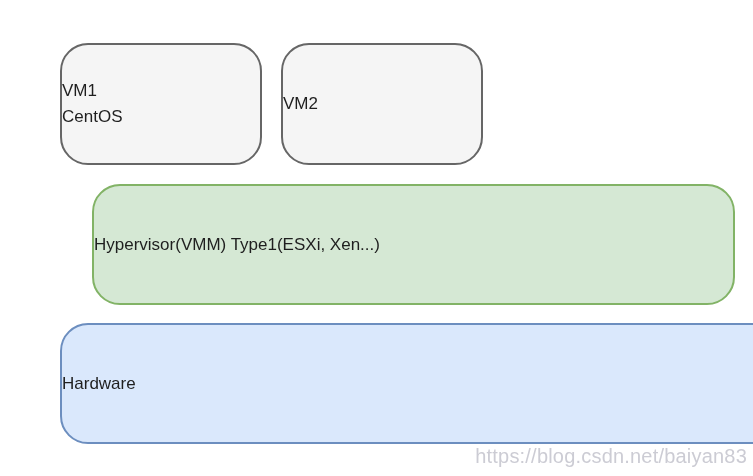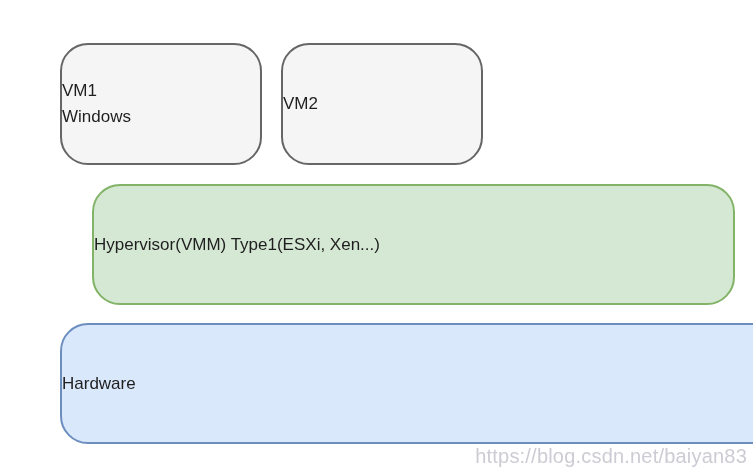--- a/index.html
+++ b/index.html
@@ -62,21 +62,21 @@
     white-space: nowrap;
   }
 </style>
 </head>
 <body>
 
 <div class="canvas">
 
   <div class="box vm-box vm1">
     <span>VM1</span>
-    <span>Windows</span>
+    <span>CentOS</span>
   </div>
 
   <div class="box vm-box vm2">
     <span>VM2</span>
   </div>
 
 
   <div class="box hypervisor-box">
     <span>Hypervisor(VMM) Type1(ESXi, Xen...)</span>
   </div>

